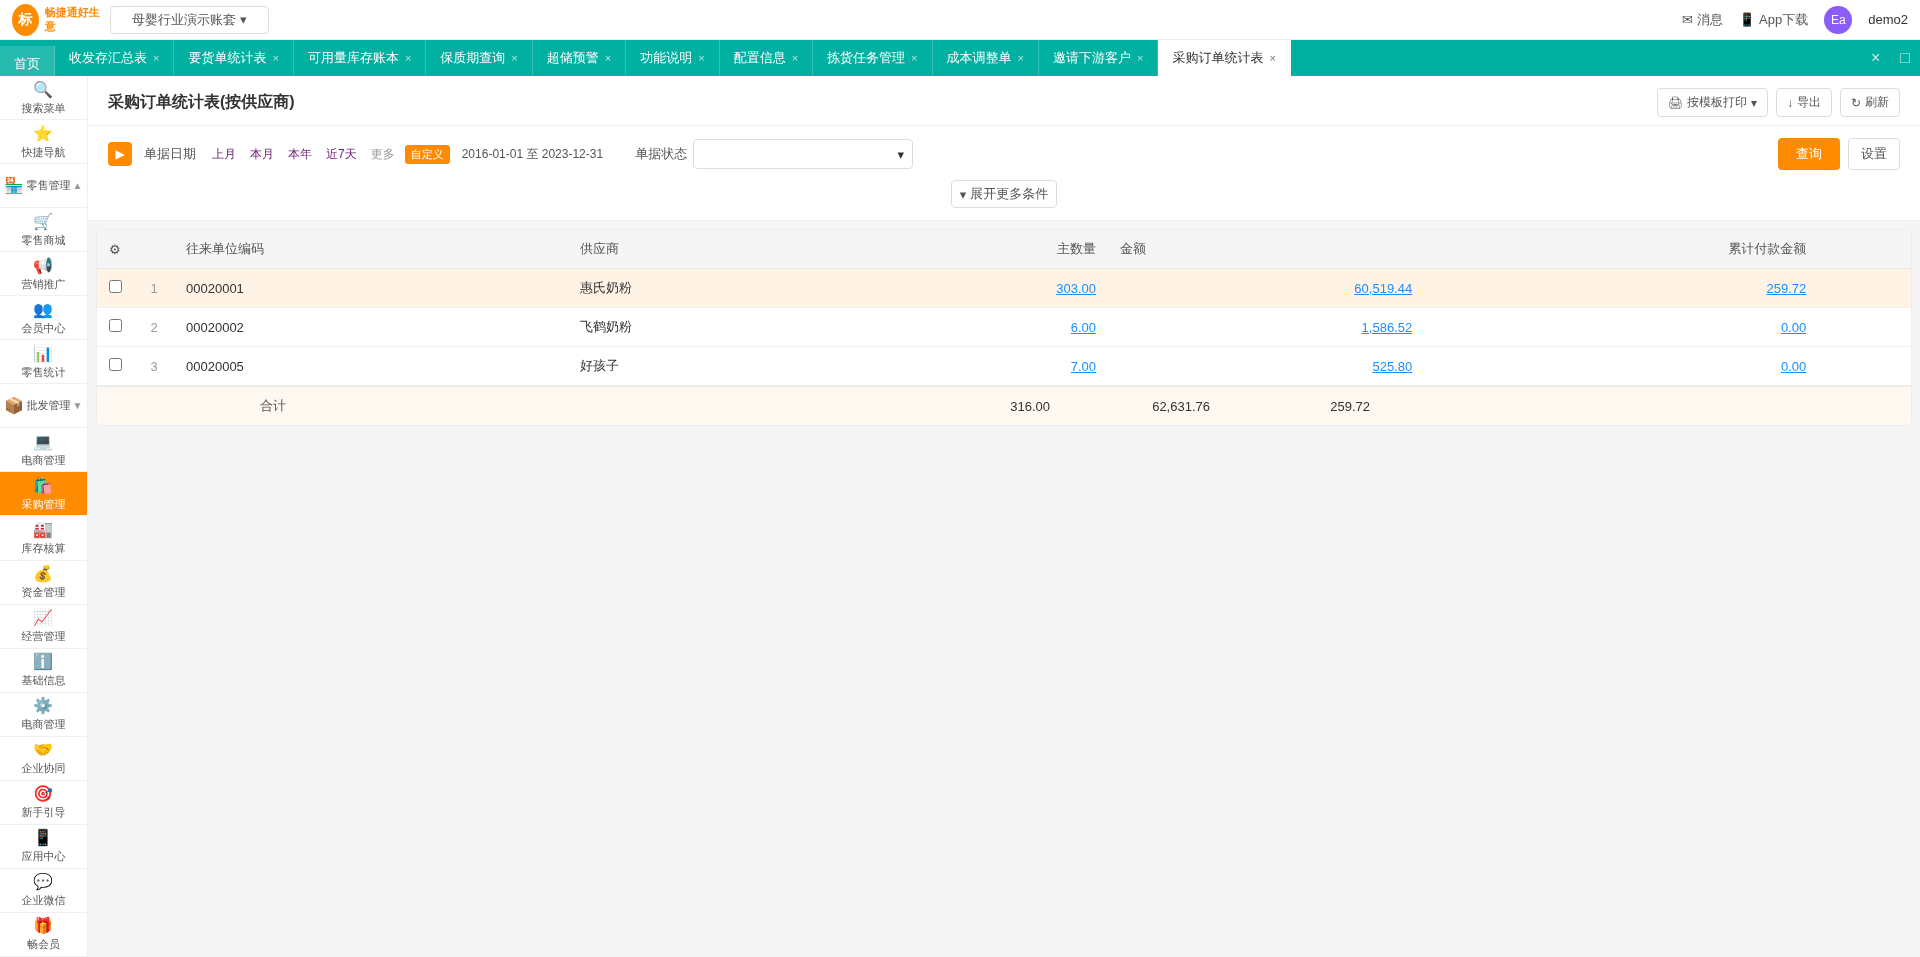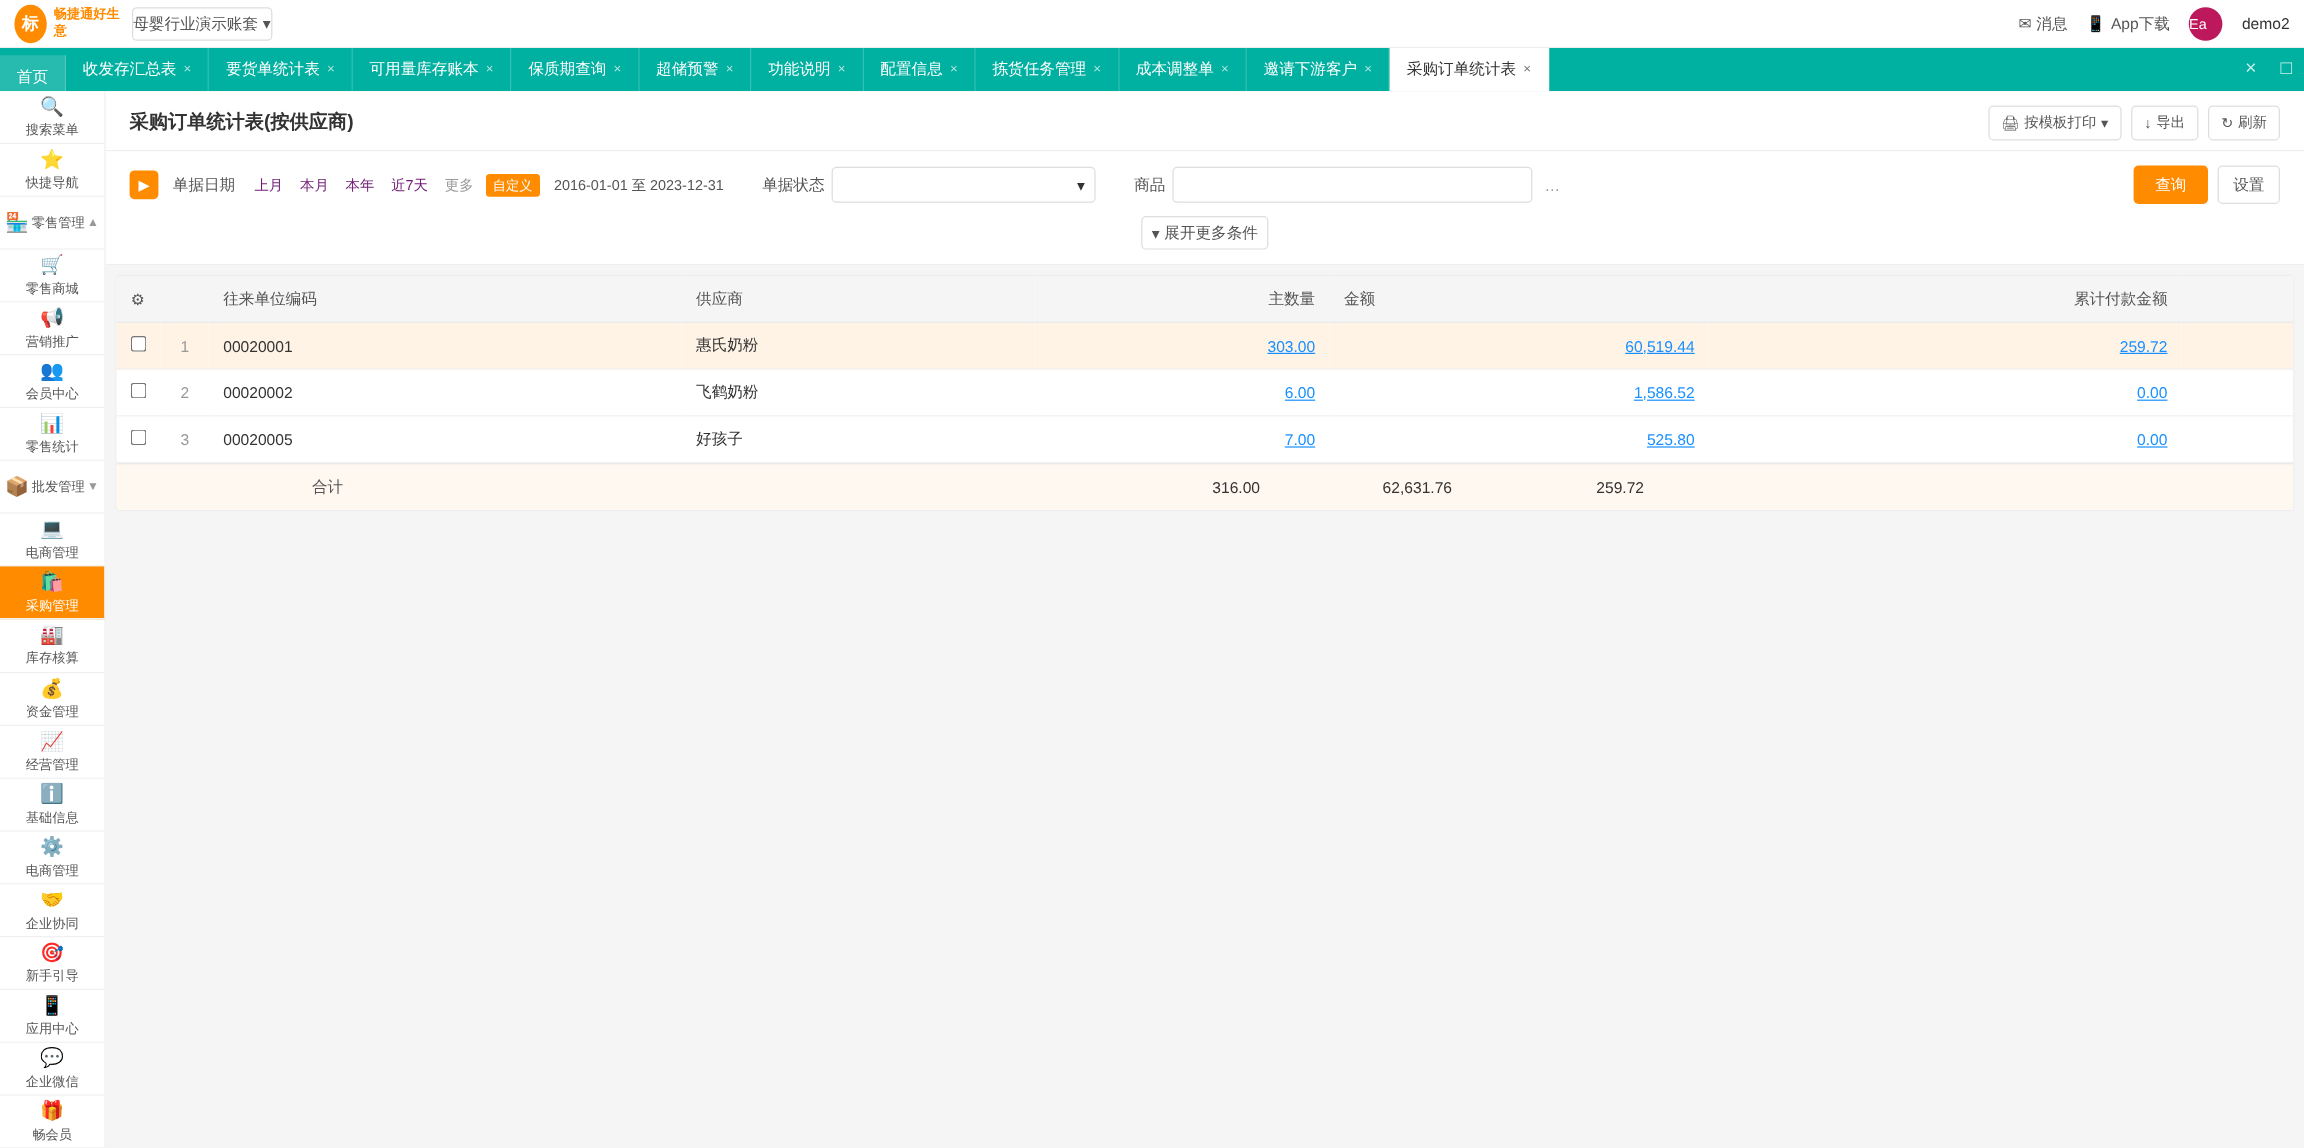--- a/index.html
+++ b/index.html
@@ -3,24 +3,24 @@
   <meta charset="utf-8">
   <style>
     * { margin: 0; padding: 0; box-sizing: border-box; }
     body { font-family: 'Microsoft YaHei', Arial, sans-serif; font-size: 13px; background: #f5f5f5; color: #333; width: 1920px; height: 957px; overflow: hidden; }
 
     
     .top-bar { height: 40px; background: #fff; display: flex; align-items: center; padding: 0 12px; border-bottom: 1px solid #eee; position: relative; }
     .logo-area { display: flex; align-items: center; gap: 6px; width: 88px; }
     .logo-icon { width: 32px; height: 32px; background: #ff8c00; border-radius: 50%; display: flex; align-items: center; justify-content: center; color: white; font-size: 14px; font-weight: bold; }
     .logo-text { font-size: 11px; color: #ff8c00; font-weight: bold; line-height: 1.2; }
-    .workspace-selector { display: flex; align-items: center; gap: 4px; color: #555; font-size: 13px; cursor: pointer; padding: 4px 0; border: 1px solid #ddd; border-radius: 4px; margin-left: 10px; }
+    .workspace-selector { display: flex; align-items: center; gap: 4px; color: #555; font-size: 13px; cursor: pointer; padding: 4px 21px; border: 1px solid #ddd; border-radius: 4px; margin-left: 10px; }
     .top-right { margin-left: auto; display: flex; align-items: center; gap: 16px; }
     .top-btn { display: flex; align-items: center; gap: 4px; color: #555; font-size: 13px; cursor: pointer; }
-    .user-avatar { width: 28px; height: 28px; border-radius: 50%; background: #be185d; display: flex; align-items: center; color: white; font-size: 12px; }
+    .user-avatar { width: 28px; height: 28px; border-radius: 50%; background: #8b5cf6; display: flex; align-items: center; justify-content: center; color: white; font-size: 12px; }
 
     
     .nav-tabs { height: 36px; background: #00b0a0; display: flex; align-items: center; padding: 0 0; overflow: hidden; }
     .nav-tab { height: 36px; padding: 0 14px; display: flex; align-items: center; gap: 4px; color: #fff; font-size: 13px; cursor: pointer; white-space: nowrap; border-right: 1px solid rgba(255,255,255,0.2); }
     .nav-tab:first-child { background: rgba(255,255,255,0.15); margin-top: 12px; }
     .nav-tab.active { background: #fff; color: #333; }
     .nav-tab .close-btn { font-size: 11px; opacity: 0.7; margin-left: 2px; }
     .nav-tab-actions { margin-left: auto; display: flex; align-items: center; }
     .nav-tab-action-btn { color: #fff; font-size: 16px; padding: 0 10px; cursor: pointer; opacity: 0.8; }
 
@@ -283,25 +283,20 @@
         <span class="date-range-text">2016-01-01 至 2023-12-31</span>
 
         <div class="filter-field" style="margin-left:20px;">
           <span class="filter-field-label">单据状态</span>
           <div class="filter-select" style="width:220px;">
             <span></span>
             <span>▾</span>
           </div>
         </div>
 
-        <div class="filter-field" style="margin-left:20px;">
-          <span class="filter-field-label">商品</span>
-          <input class="filter-input" style="width: 300px;">
-          <span style="color:#999; cursor:pointer; padding:0 4px;">…</span>
-        </div>
 
         <div style="margin-left:auto; display:flex; gap:8px;">
           <button class="btn-query">查询</button>
           <button class="btn-settings">设置</button>
         </div>
       </div>
 
       <div style="display:flex; justify-content:center; margin-top:10px;">
         <button class="more-filters-btn">
           <span>▾</span>

